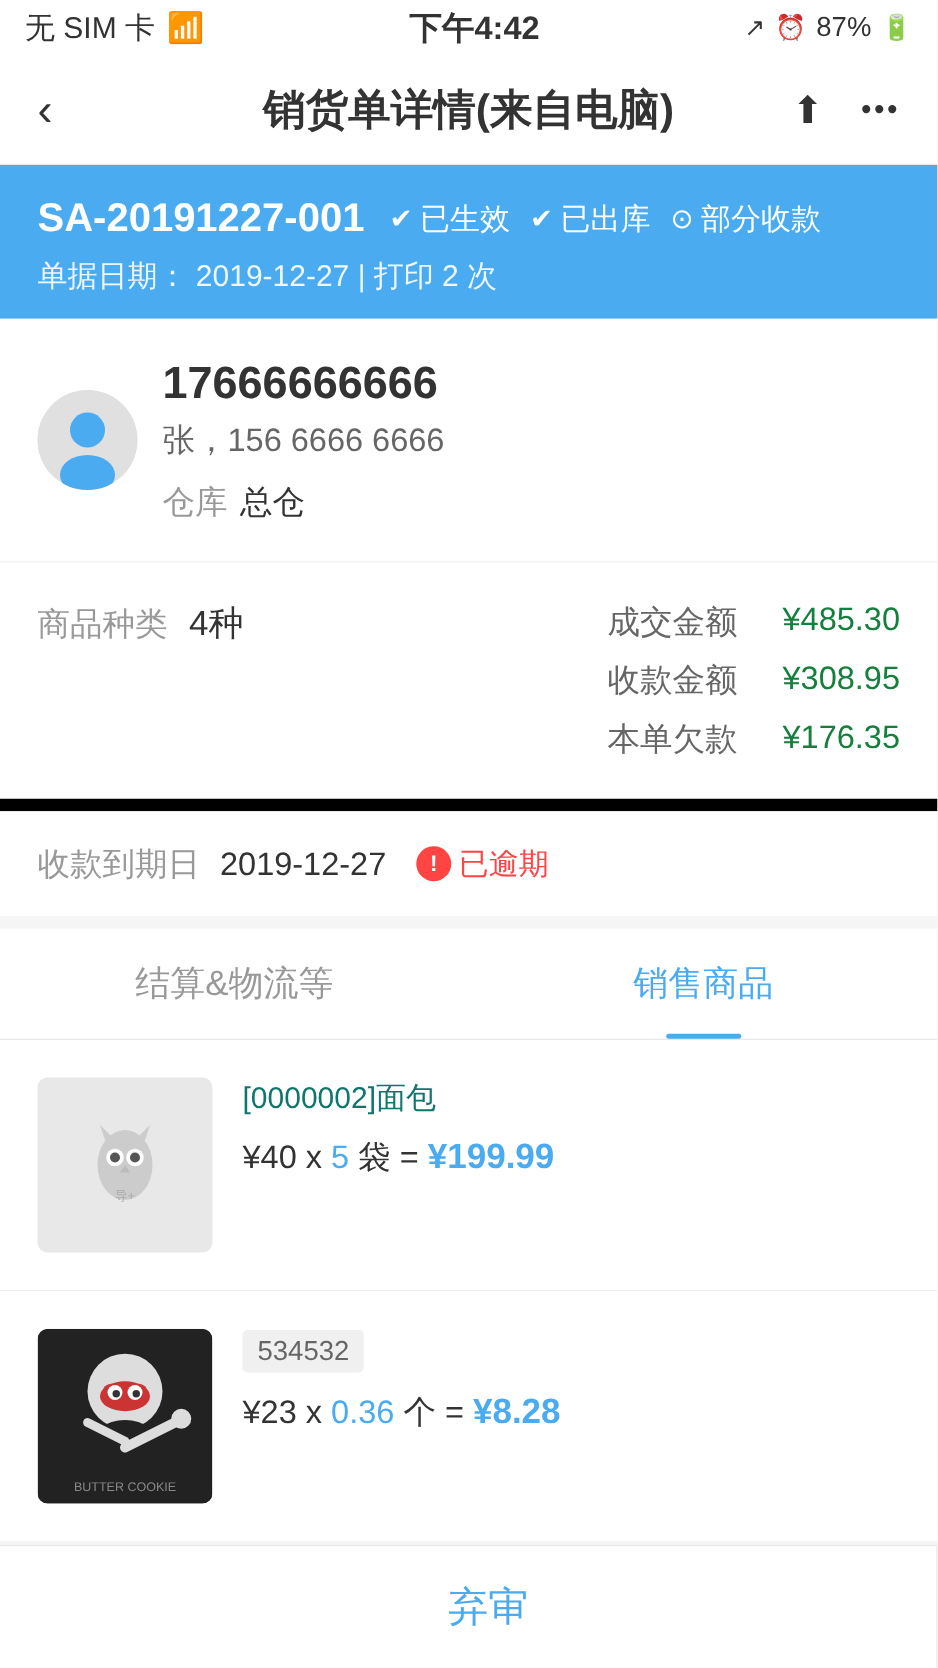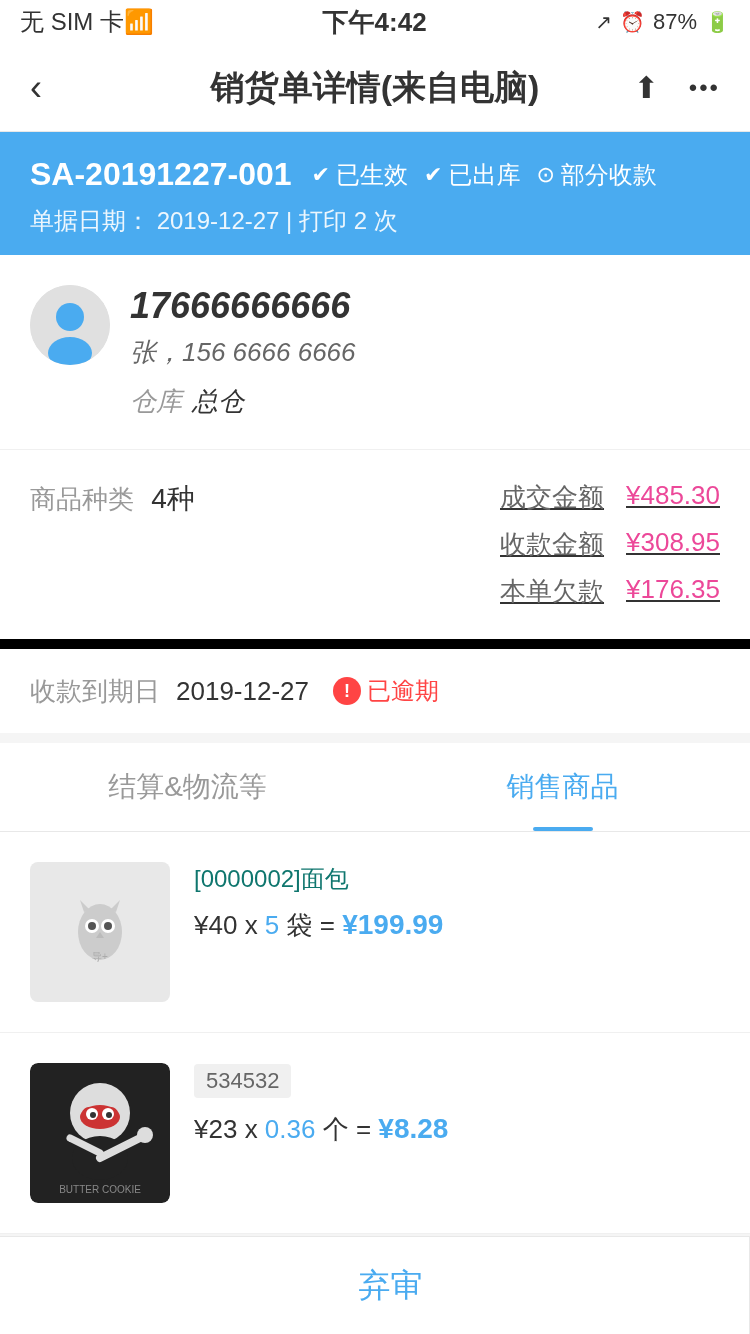--- a/index.html
+++ b/index.html
@@ -18,21 +18,21 @@
     .status-bar {
       height: 44px;
       background: #fff;
       display: flex;
       align-items: center;
       justify-content: space-between;
       padding: 0 20px;
       font-size: 24px;
       font-weight: 500;
     }
-    .status-left { display: flex; align-items: center; }
+    .status-left { display: flex; align-items: center; gap: 10px; }
     .status-right { display: flex; align-items: center; gap: 8px; }
 
     
     .nav-bar {
       height: 88px;
       background: #fff;
       display: flex;
       align-items: center;
       padding: 0 30px;
       border-bottom: 1px solid #e8e8e8;
@@ -93,24 +93,23 @@
       font-size: 24px;
       color: #fff;
       opacity: 0.9;
     }
 
     
     .customer-section {
       background: #fff;
       padding: 30px;
       display: flex;
-      align-items: flex-start;
+      align-items: center;
       gap: 20px;
       border-bottom: 1px solid #f0f0f0;
-      font-style: italic;
     }
     .customer-avatar {
       width: 80px;
       height: 80px;
       border-radius: 50%;
       background: #e0e0e0;
       display: flex;
       align-items: center;
       justify-content: center;
       flex-shrink: 0;
@@ -164,26 +163,25 @@
     .summary-item .value { color: #333; font-size: 28px; font-weight: 500; }
     .summary-right {
       display: flex;
       flex-direction: column;
       gap: 12px;
       text-align: right;
     }
     .amount-row {
       display: flex;
       justify-content: space-between;
-      gap: 22px;
+      gap: 36px;
       font-size: 26px;
-      text-decoration: underline;
     }
     .amount-label { color: #666; }
-    .amount-value { color: #ec4899; font-weight: 500; }
+    .amount-value { color: #15803d; font-weight: 500; }
 
     
     .due-section {
       background: #fff;
       padding: 24px 30px;
       display: flex;
       align-items: center;
       gap: 16px;
       font-size: 26px;
       color: #666;

